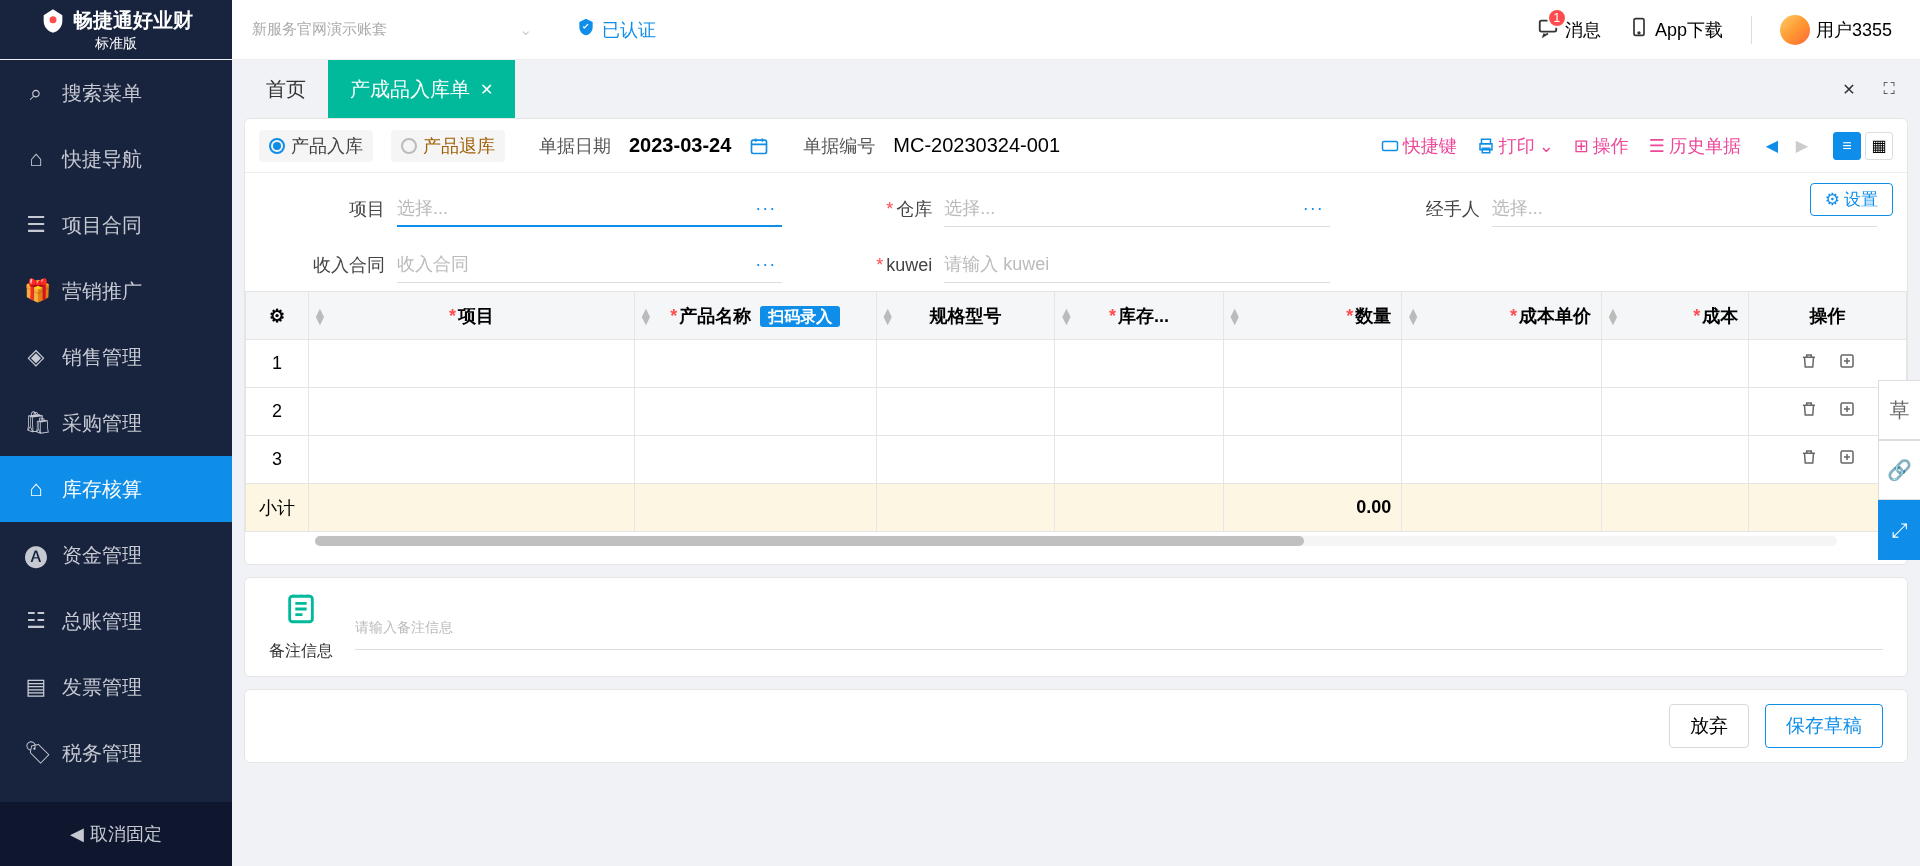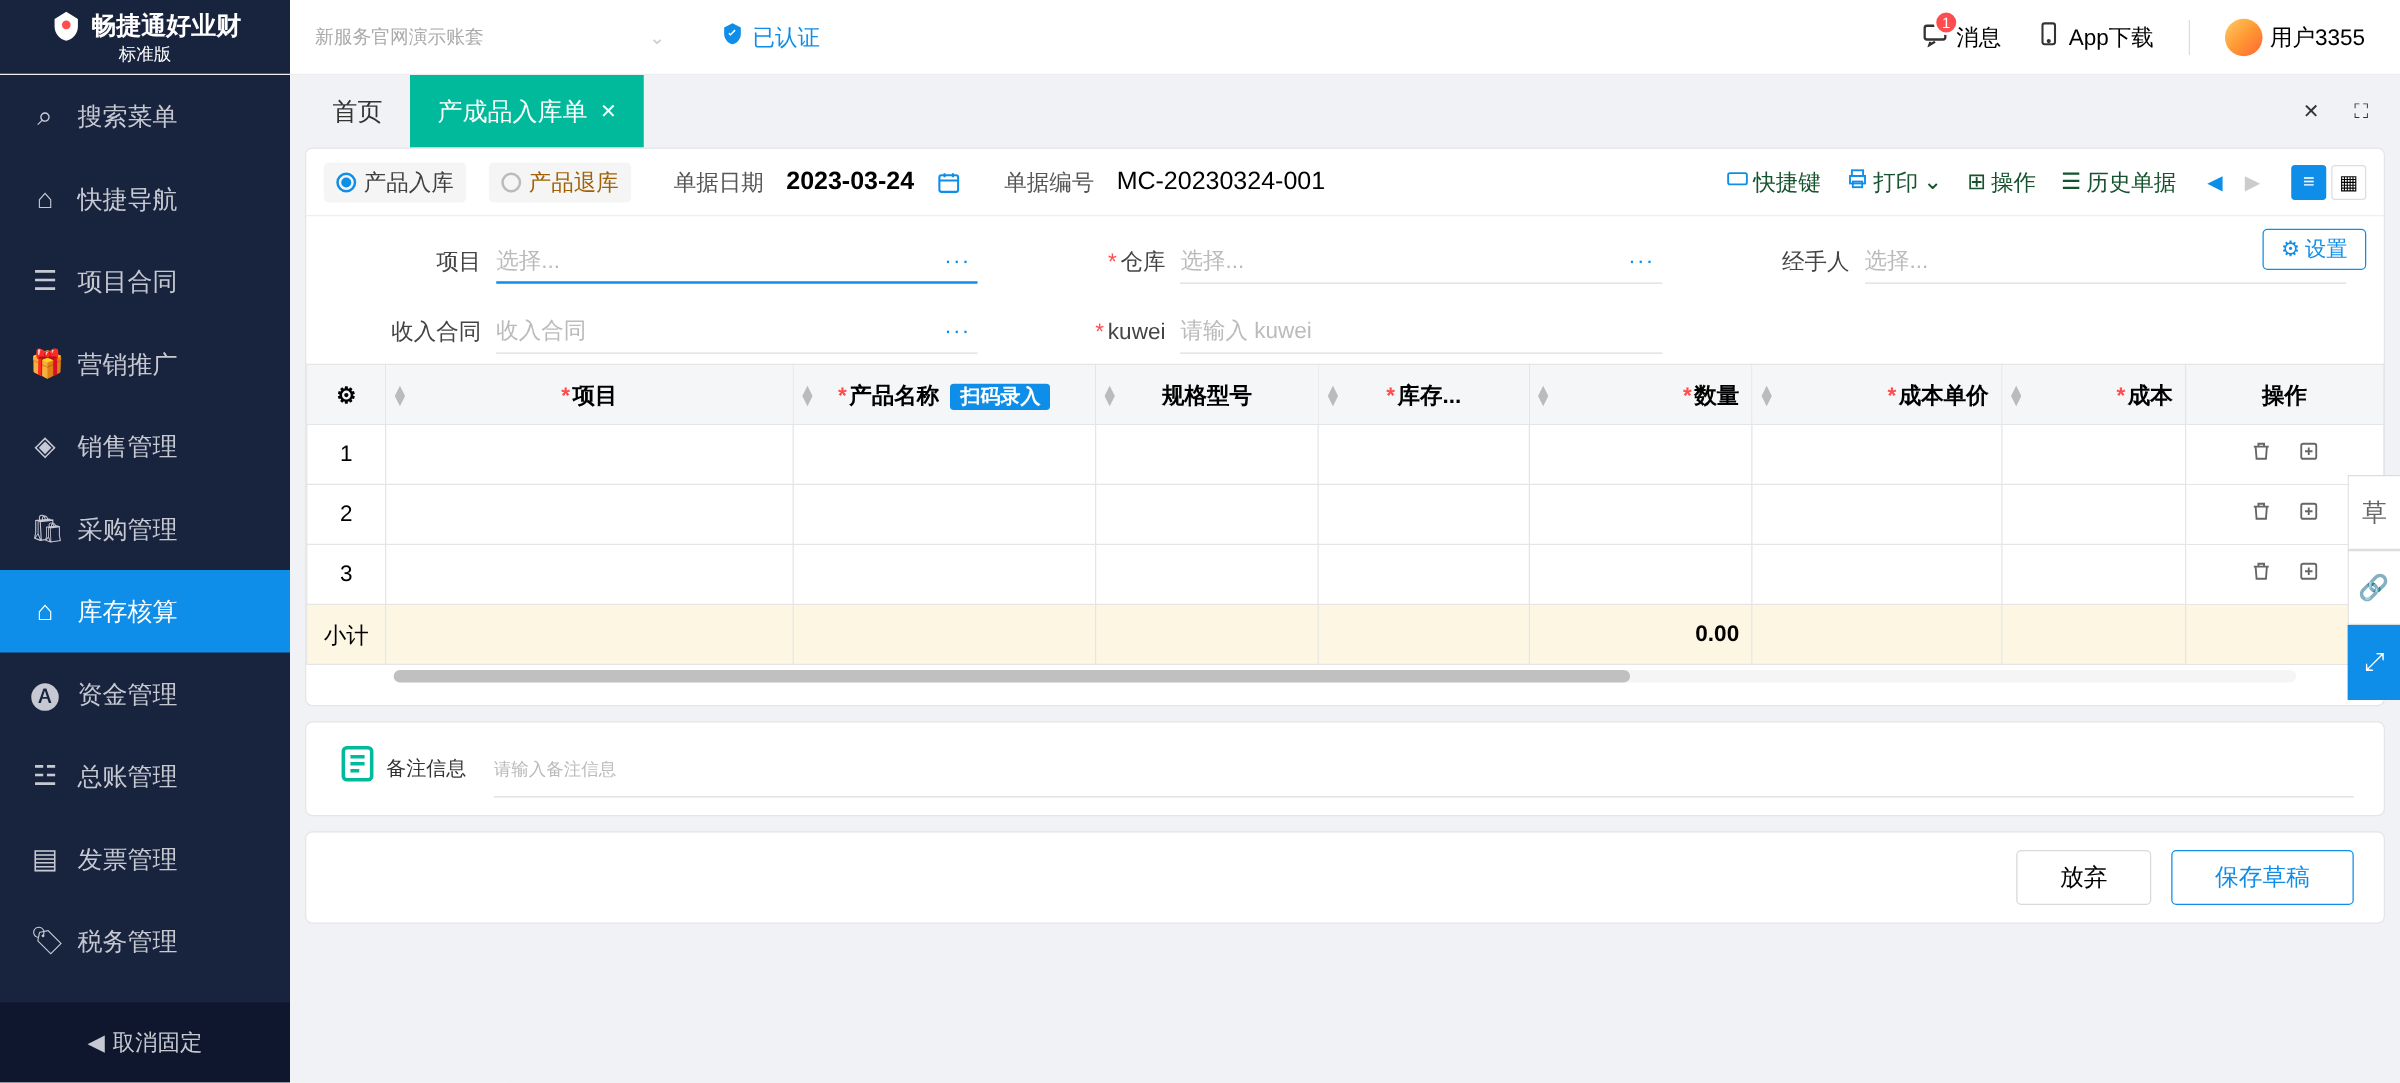--- a/index.html
+++ b/index.html
@@ -51,21 +51,21 @@
 .form-panel { padding-bottom: 12px; }
 .form-header { display: flex; align-items: center; height: 54px; padding: 0 14px; gap: 18px; border-bottom: 1px solid #eee; }
 .radio { display: flex; align-items: center; gap: 6px; font-size: 18px; cursor: pointer; background: #f5f5f5; padding: 4px 10px; border-radius: 4px; }
 .radio:first-of-type { background: #f5f5f5; }
 .radio .dot { width: 16px; height: 16px; border: 2px solid #bbb; border-radius: 50%; display: inline-flex; align-items: center; justify-content: center; }
 .radio.checked { color: #404040; }
 .radio.checked .dot { border-color: #0f8ee9; }
 .radio.checked .dot::after { content: ""; width: 8px; height: 8px; border-radius: 50%; background: #0f8ee9; }
 .hlabel { font-size: 18px; color: #555; margin-left: 16px; }
 .hvalue { font-size: 20px; font-weight: bold; }
-.iconlink { color: #14532d; font-size: 18px; cursor: pointer; display: flex; gap: 4px; }
+.iconlink { color: #ec4899; font-size: 18px; cursor: pointer; display: flex; align-items: center; gap: 4px; }
 .header-flex { flex: 1; }
 .header-right { display: flex; align-items: center; gap: 20px; }
 .arrow-nav { display: flex; align-items: center; gap: 8px; }
 .arrow-btn { width: 22px; height: 22px; display: flex; align-items: center; justify-content: center; cursor: pointer; color: #0f8ee9; }
 .viewmode { display: flex; gap: 4px; }
 .vm { width: 28px; height: 28px; border: 1px solid #ddd; border-radius: 3px; display: flex; align-items: center; justify-content: center; cursor: pointer; }
 .vm.active { background: #0f8ee9; color: #fff; border-color: #0f8ee9; }
 
 .form-grid { display: grid; grid-template-columns: repeat(3, 1fr); gap: 20px 40px; padding: 18px 30px 8px 30px; position: relative; }
 .field { display: flex; align-items: center; gap: 12px; }
@@ -90,30 +90,30 @@
 .col-op { width: 150px; text-align: center; position: sticky; right: 0; background: #f5f6f8; box-shadow: -3px 0 6px rgba(0,0,0,0.1); }
 td.col-op { background: #fff; }
 .scan-tag { background: #0f8ee9; color: #fff; padding: 2px 8px; border-radius: 3px; font-size: 16px; margin-left: 4px; }
 .subtotal-row td { background: #fdf6e3; }
 .op-icons { display: flex; justify-content: center; gap: 20px; color: #666; }
 .tbl-hscroll { height: 10px; background: #f5f5f5; margin: 4px 70px 6px 70px; border-radius: 5px; position: relative; }
 .tbl-hscroll::after { content: ""; position: absolute; left: 0; top: 0; width: 65%; height: 100%; background: #c0c0c0; border-radius: 5px; }
 
 
 .remark-panel { display: flex; align-items: center; padding: 14px 24px; gap: 22px; }
-.remark-icon { display: flex; flex-direction: row; align-items: center; gap: 6px; color: #00ba9b; font-size: 16px; }
+.remark-icon { display: flex; flex-direction: column; align-items: center; gap: 6px; color: #00ba9b; font-size: 16px; }
 .remark-icon .ic { font-size: 36px; }
 .remark-icon .lbl { color: #333; font-size: 16px; }
 .remark-input { flex: 1; height: 46px; border-bottom: 1px solid #ddd; display: flex; align-items: center; }
 .remark-input input { width: 100%; border: none; outline: none; font-size: 14px; background: transparent; }
 .remark-input input::placeholder { color: #bbb; }
 
 
 .footer-bar { display: flex; justify-content: flex-end; padding: 14px 24px; gap: 16px; background: #fff; border: 1px solid #e5e5e5; border-radius: 6px; }
-.btn { height: 44px; padding: 0 34px; border-radius: 4px; font-size: 19px; cursor: pointer; display: flex; align-items: center; gap: 8px; border: 1px solid #d9d9d9; background: #fff; }
+.btn { height: 44px; padding: 0 20px; border-radius: 4px; font-size: 19px; cursor: pointer; display: flex; align-items: center; gap: 8px; border: 1px solid #d9d9d9; background: #fff; }
 .btn.primary-outline { border-color: #0f8ee9; color: #0f8ee9; }
 .btn.primary { background: #4aa8ff; border-color: #4aa8ff; color: #fff; }
 
 
 .float-bar { position: fixed; right: 0; top: 380px; display: flex; flex-direction: column; gap: 0; }
 .float-item { width: 42px; height: 60px; border: 1px solid #ddd; border-right: none; background: #fff; display: flex; align-items: center; justify-content: center; cursor: pointer; color: #666; font-size: 20px; }
 .float-item.active { background: #0f8ee9; color: #fff; border-color: #0f8ee9; }
 </style>
 </head>
 <body>

